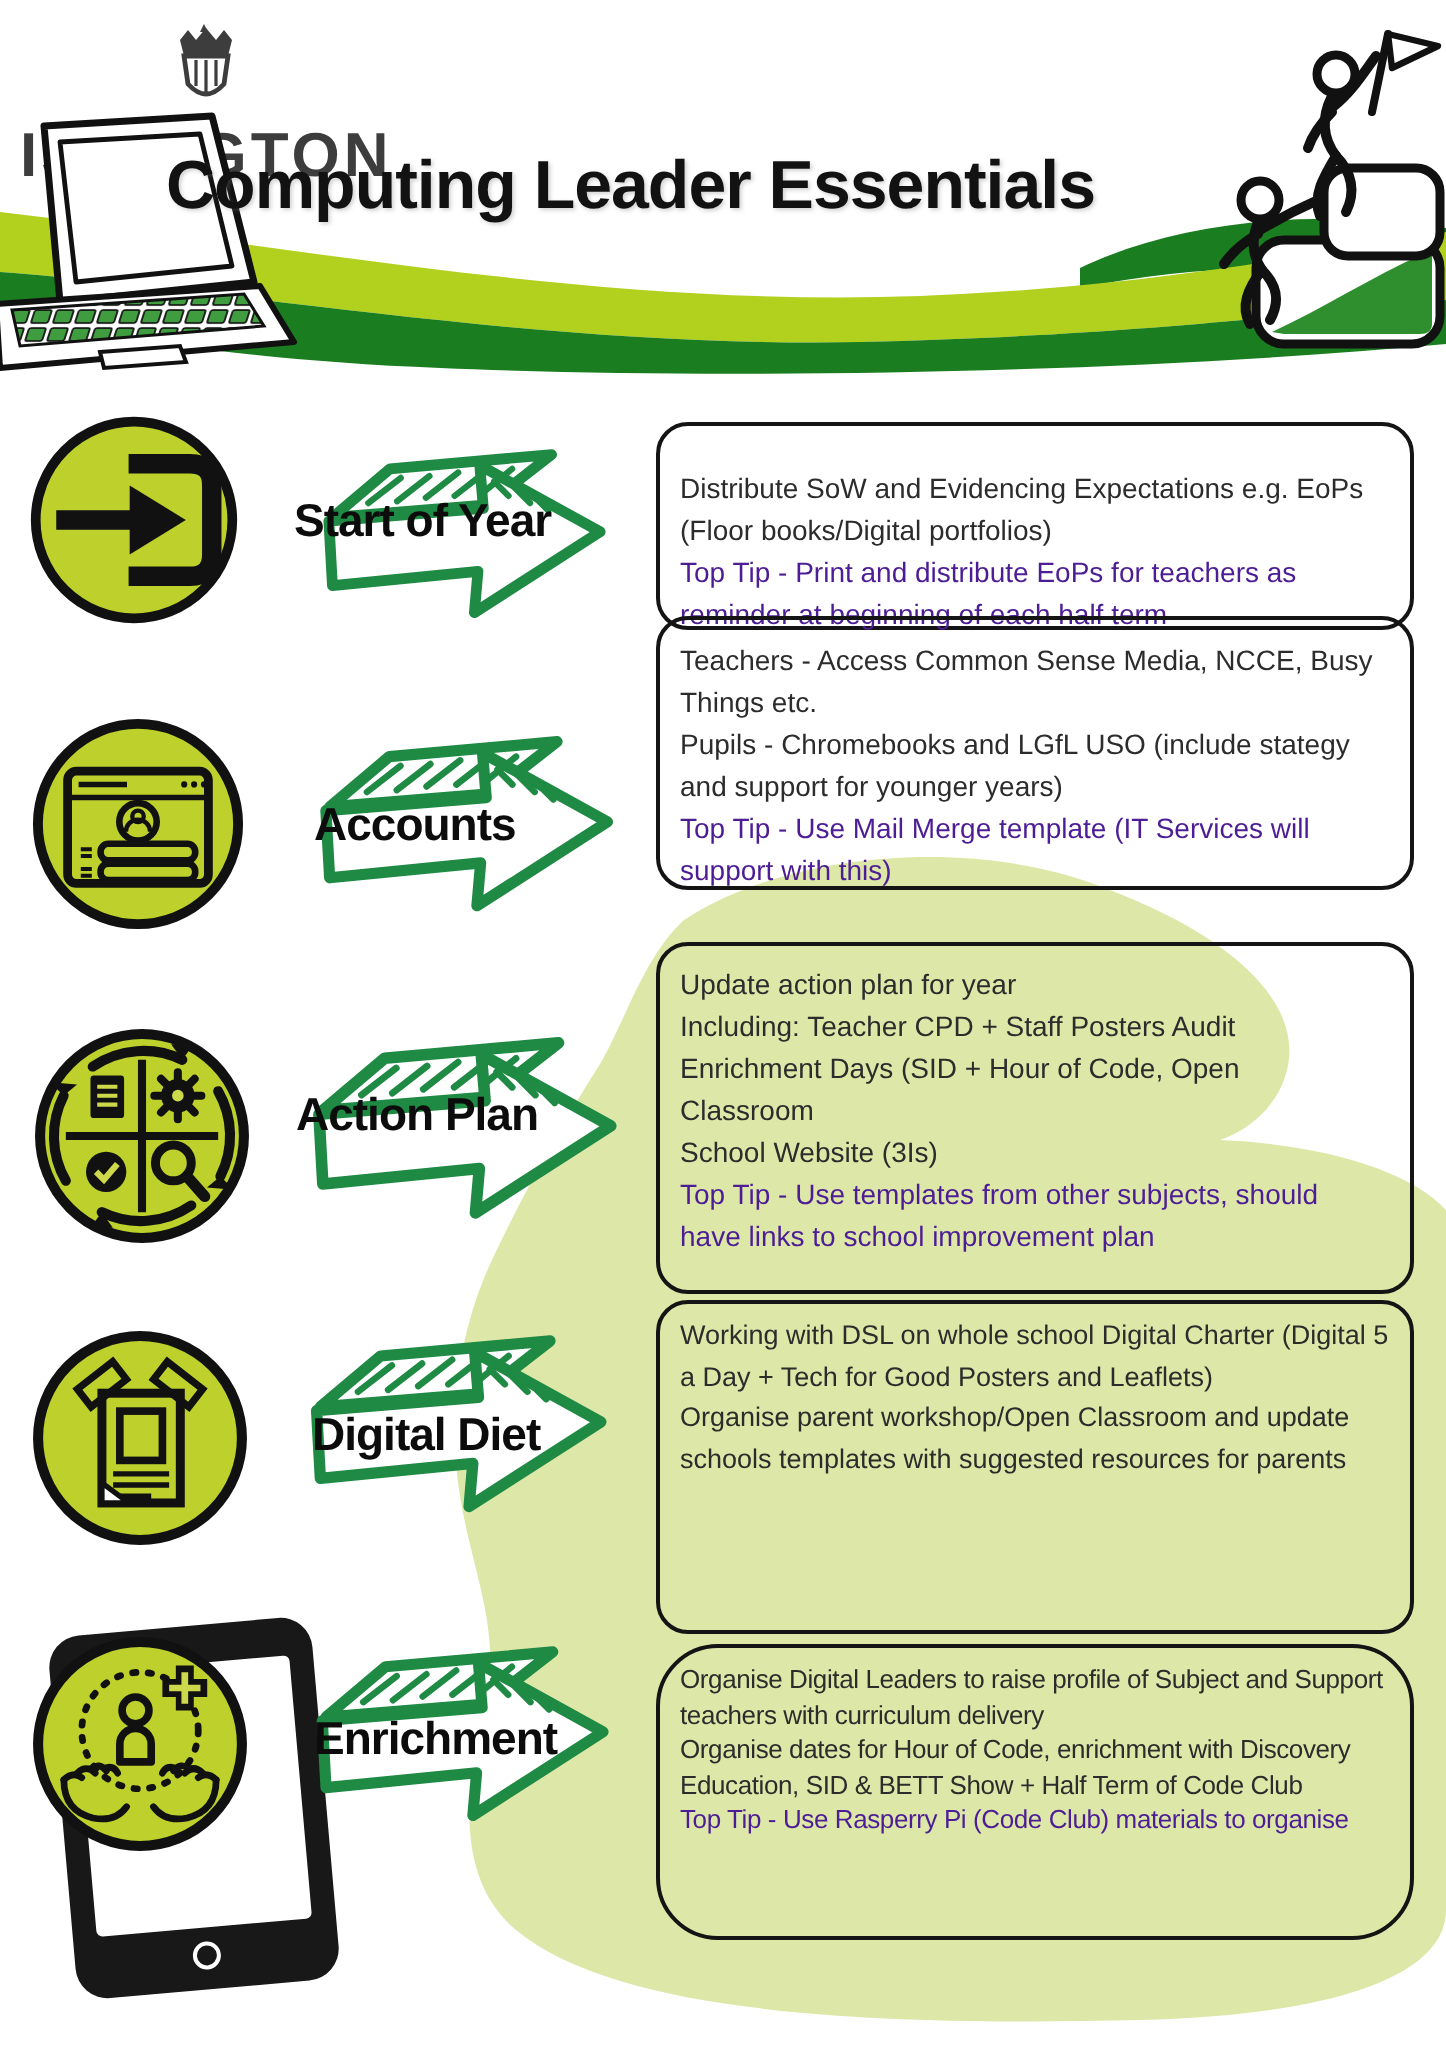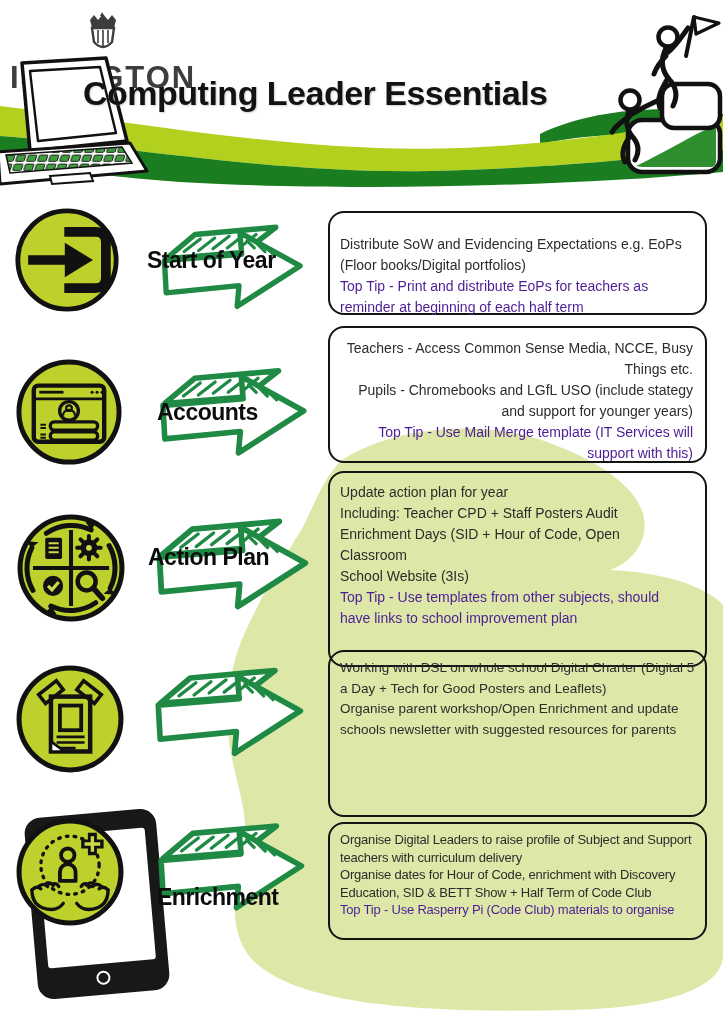--- a/index.html
+++ b/index.html
@@ -24,24 +24,24 @@
     letter-spacing:-0.5px;
   }
   .tbox{
     position:absolute;left:328px;width:379px;box-sizing:border-box;
     border:2.5px solid #141414;border-radius:16px;
     color:#2c2c2c;font-size:14px;line-height:21px;background:transparent;
   }
   .tbox p{margin:0;}
   .tip{color:#4c1d95;}
   .box1{top:172px;height:104px;padding:21px 12px 6px 10px;margin-top:39px;}
-  .box2{top:326px;height:137px;padding:10px 12px 6px 10px;text-align:right;}
-  .box3{top:471px;height:196px;padding:9px 20px 6px 10px;}
+  .box2{top:308px;height:137px;padding:10px 12px 6px 10px;}
+  .box3{top:471px;height:176px;padding:9px 20px 6px 10px;}
   .box4{top:650px;height:167px;padding:6px 10px 6px 10px;font-size:13.5px;line-height:20.5px;}
-  .box5{top:822px;height:118px;padding:7px 6px 4px 10px;font-size:13px;line-height:17.6px;letter-spacing:-0.2px;}
+  .box5{top:822px;height:148px;padding:7px 6px 4px 10px;font-size:13px;line-height:17.6px;letter-spacing:-0.2px;border-radius:31px;}
   .tablet{position:absolute;left:28px;top:810px;transform:rotate(-5deg);}
 </style>
 </head>
 <body>
 
 <div class="page">
 
   <svg width="0" height="0" style="position:absolute" aria-hidden="true">
     <defs>
       <symbol id="sk-arrow" viewBox="0 0 170 118">
@@ -240,23 +240,24 @@
       <rect x="41" y="38" width="19" height="22" fill="none" stroke="#111" stroke-width="3.4"></rect>
       <path d="M38,66 h25 M38,71 h25 M38,76 h17" stroke="#111" stroke-width="2.4"></path>
       <path d="M33,79 L45,79 L33,70 Z" fill="#ffffff" stroke="#111" stroke-width="2.4" stroke-linejoin="round"></path>
     </svg>
   </div>
   <div class="arrow-wrap" style="left:147px;top:653px">
     <svg width="160" height="114" viewBox="0 0 170 118">
         <use href="#sk-arrow"></use>
       </svg>
   </div>
+  <div class="arrow-label" style="left:156px;top:704px">Digital Diet</div>
   <div class="tbox box4">
     <p>Working with DSL on whole school Digital Charter (Digital 5 a Day + Tech for Good Posters and Leaflets)</p>
-    <p>Organise parent workshop/Open Enrichment and update schools newsletter with suggested resources for parents</p>
+    <p>Organise parent workshop/Open Classroom and update schools templates with suggested resources for parents</p>
   </div>
 
   <div class="tablet">
     <svg width="138" height="188" viewBox="0 0 138 188">
       <rect x="3" y="3" width="132" height="182" rx="16" fill="#181818"></rect>
       <rect x="15" y="22" width="108" height="132" rx="3" fill="#ffffff"></rect>
       <circle cx="69" cy="168" r="6" fill="none" stroke="#ffffff" stroke-width="2"></circle>
     </svg>
   </div>
   <div class="circle-badge" style="left:14px;top:816px">
@@ -273,20 +274,20 @@
         <path d="M84,66 q0,14 -13,17 q-10,2 -15,-5"></path>
         <path d="M84,66 q-4,-4 -8,-1 M78,63 q-4,-4 -8,0 M72,61 q-4,-3 -7,1 M66,61 q-4,-2 -6,2"></path>
       </g>
     </svg>
   </div>
   <div class="arrow-wrap" style="left:150px;top:808px">
     <svg width="158" height="114" viewBox="0 0 170 118">
         <use href="#sk-arrow"></use>
       </svg>
   </div>
-  <div class="arrow-label" style="left:157px;top:884px">Enrichment</div>
+  <div class="arrow-label" style="left:157px;top:856px">Enrichment</div>
   <div class="tbox box5">
     <p>Organise Digital Leaders to raise profile of Subject and Support teachers with curriculum delivery</p>
     <p>Organise dates for Hour of Code, enrichment with Discovery Education, SID &amp; BETT Show + Half Term of Code Club</p>
     <p class="tip">Top Tip - Use Rasperry Pi (Code Club) materials to organise</p>
   </div>
 
 </div>
 
 </body></html>

